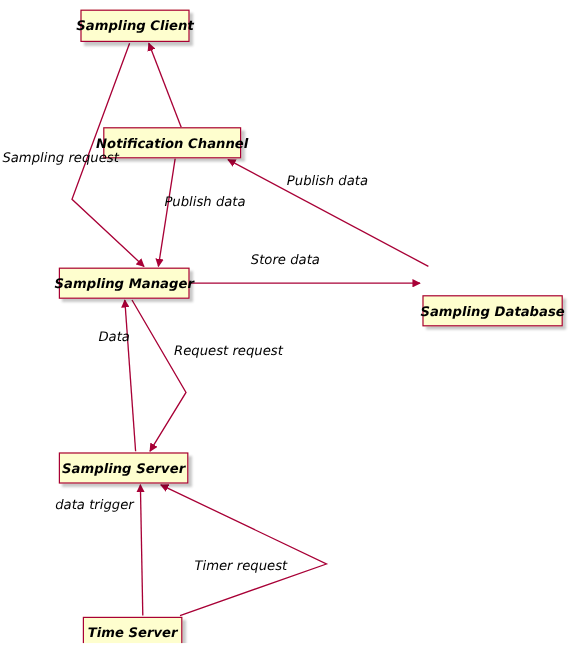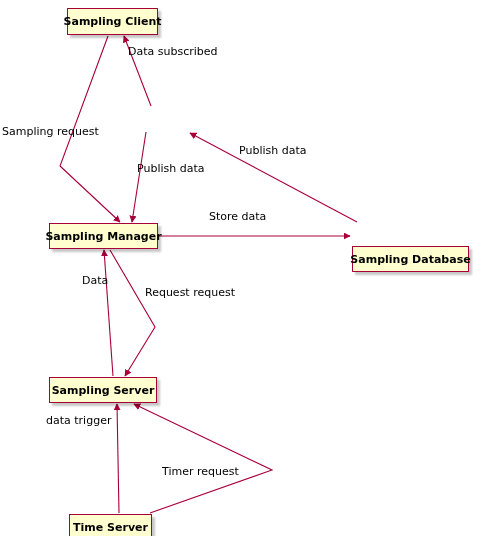--- a/index.html
+++ b/index.html
@@ -10,20 +10,21 @@
   }
   body {
     font-family: "DejaVu Sans", sans-serif;
   }
   #diagram-canvas {
     position: relative;
     width: 481px;
     height: 536px;
     background: #FFFFFF;
     overflow: hidden;
+    font-style: italic;
   }
   #edge-layer {
     position: absolute;
     left: 0;
     top: 0;
     width: 481px;
     height: 548px;
   }
   .node-box {
     position: absolute;
@@ -77,39 +78,41 @@
         <polyline points="110,250 155,327 125,376" fill="none" stroke="#A80036" stroke-width="1.1" marker-end="url(#arrowhead)"></polyline>
         <polyline points="119,513 117,404" fill="none" stroke="#A80036" stroke-width="1.1" marker-end="url(#arrowhead)"></polyline>
         <polyline points="150,513 272,470 134,404" fill="none" stroke="#A80036" stroke-width="1.1" marker-end="url(#arrowhead)"></polyline>
       </g>
   </svg>
 
   <div class="node-box" style="left: 67px; top: 8px; width: 91px; height: 27px;">
     <span class="node-label">Sampling Client</span>
   </div>
 
+  <div class="node-box" style="left: 86px; top: 106px; width: 115px; height: 26px;">
+    <span class="node-label">Notification Channel</span>
+  </div>
 
   <div class="node-box" style="left: 49px; top: 223px; width: 109px; height: 26px;">
     <span class="node-label">Sampling Manager</span>
   </div>
 
   <div class="node-box" style="left: 352px; top: 222px; width: 117px; height: 26px; margin-top: 24px;">
     <span class="node-label">Sampling Database</span>
   </div>
 
   <div class="node-box" style="left: 49px; top: 377px; width: 108px; height: 26px;">
     <span class="node-label">Sampling Server</span>
   </div>
 
   <div class="node-box" style="left: 69px; top: 514px; width: 83px; height: 26px;">
     <span class="node-label">Time Server</span>
   </div>
 
   <div class="edge-label" style="left: 2px; top: 106px; margin-top: 20px;">Sampling request</div>
-  <div class="edge-label" style="left: 128px; top: 46px;">Data subscribed</div>
   <div class="edge-label" style="left: 137px; top: 163px;">Publish data</div>
   <div class="edge-label" style="left: 239px; top: 145px;">Publish data</div>
   <div class="edge-label" style="left: 209px; top: 211px;">Store data</div>
   <div class="edge-label" style="left: 82px; top: 275px; text-align: center;">Data</div>
   <div class="edge-label" style="left: 145px; top: 287px;">Request request</div>
   <div class="edge-label" style="left: 46px; top: 415px;">data trigger</div>
   <div class="edge-label" style="left: 162px; top: 466px;">Timer request</div>
 
 </div>
 

